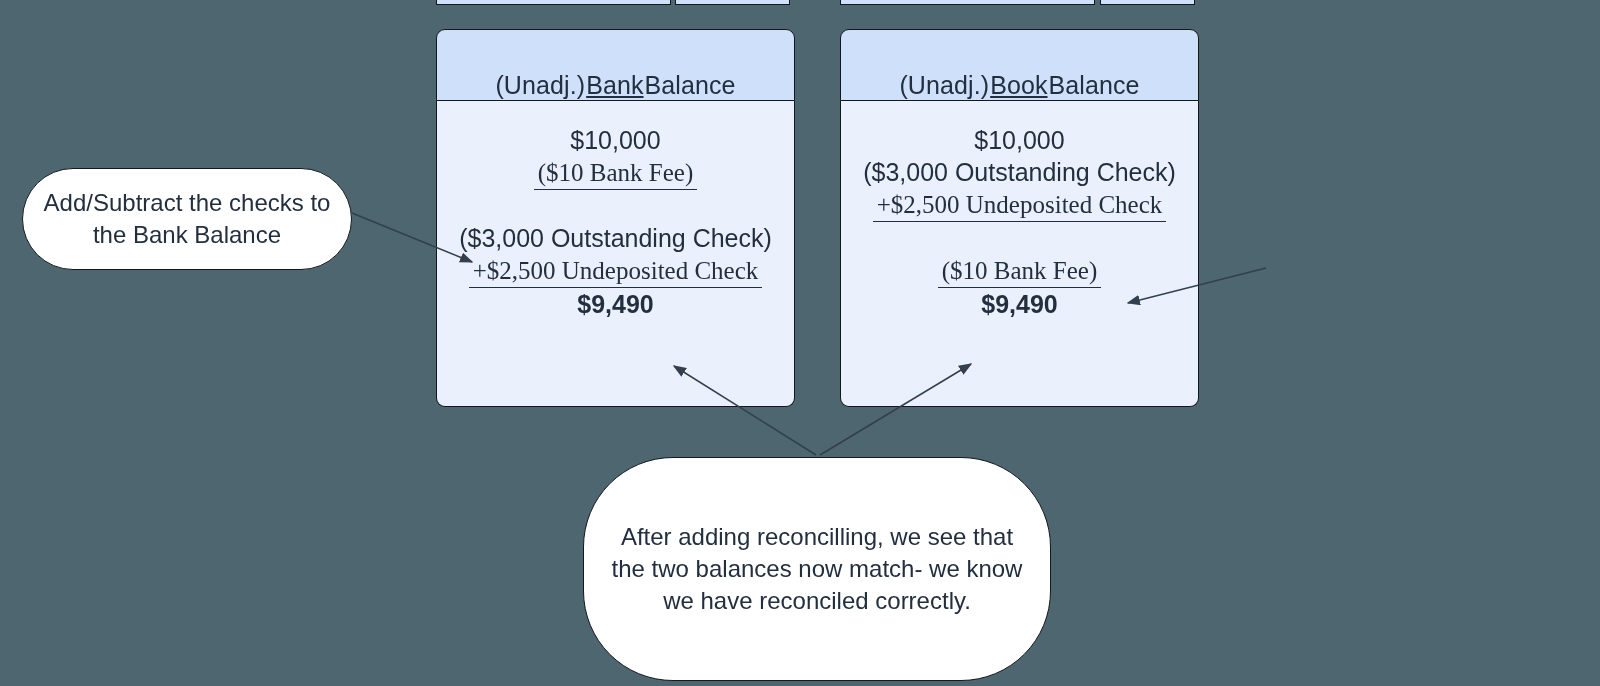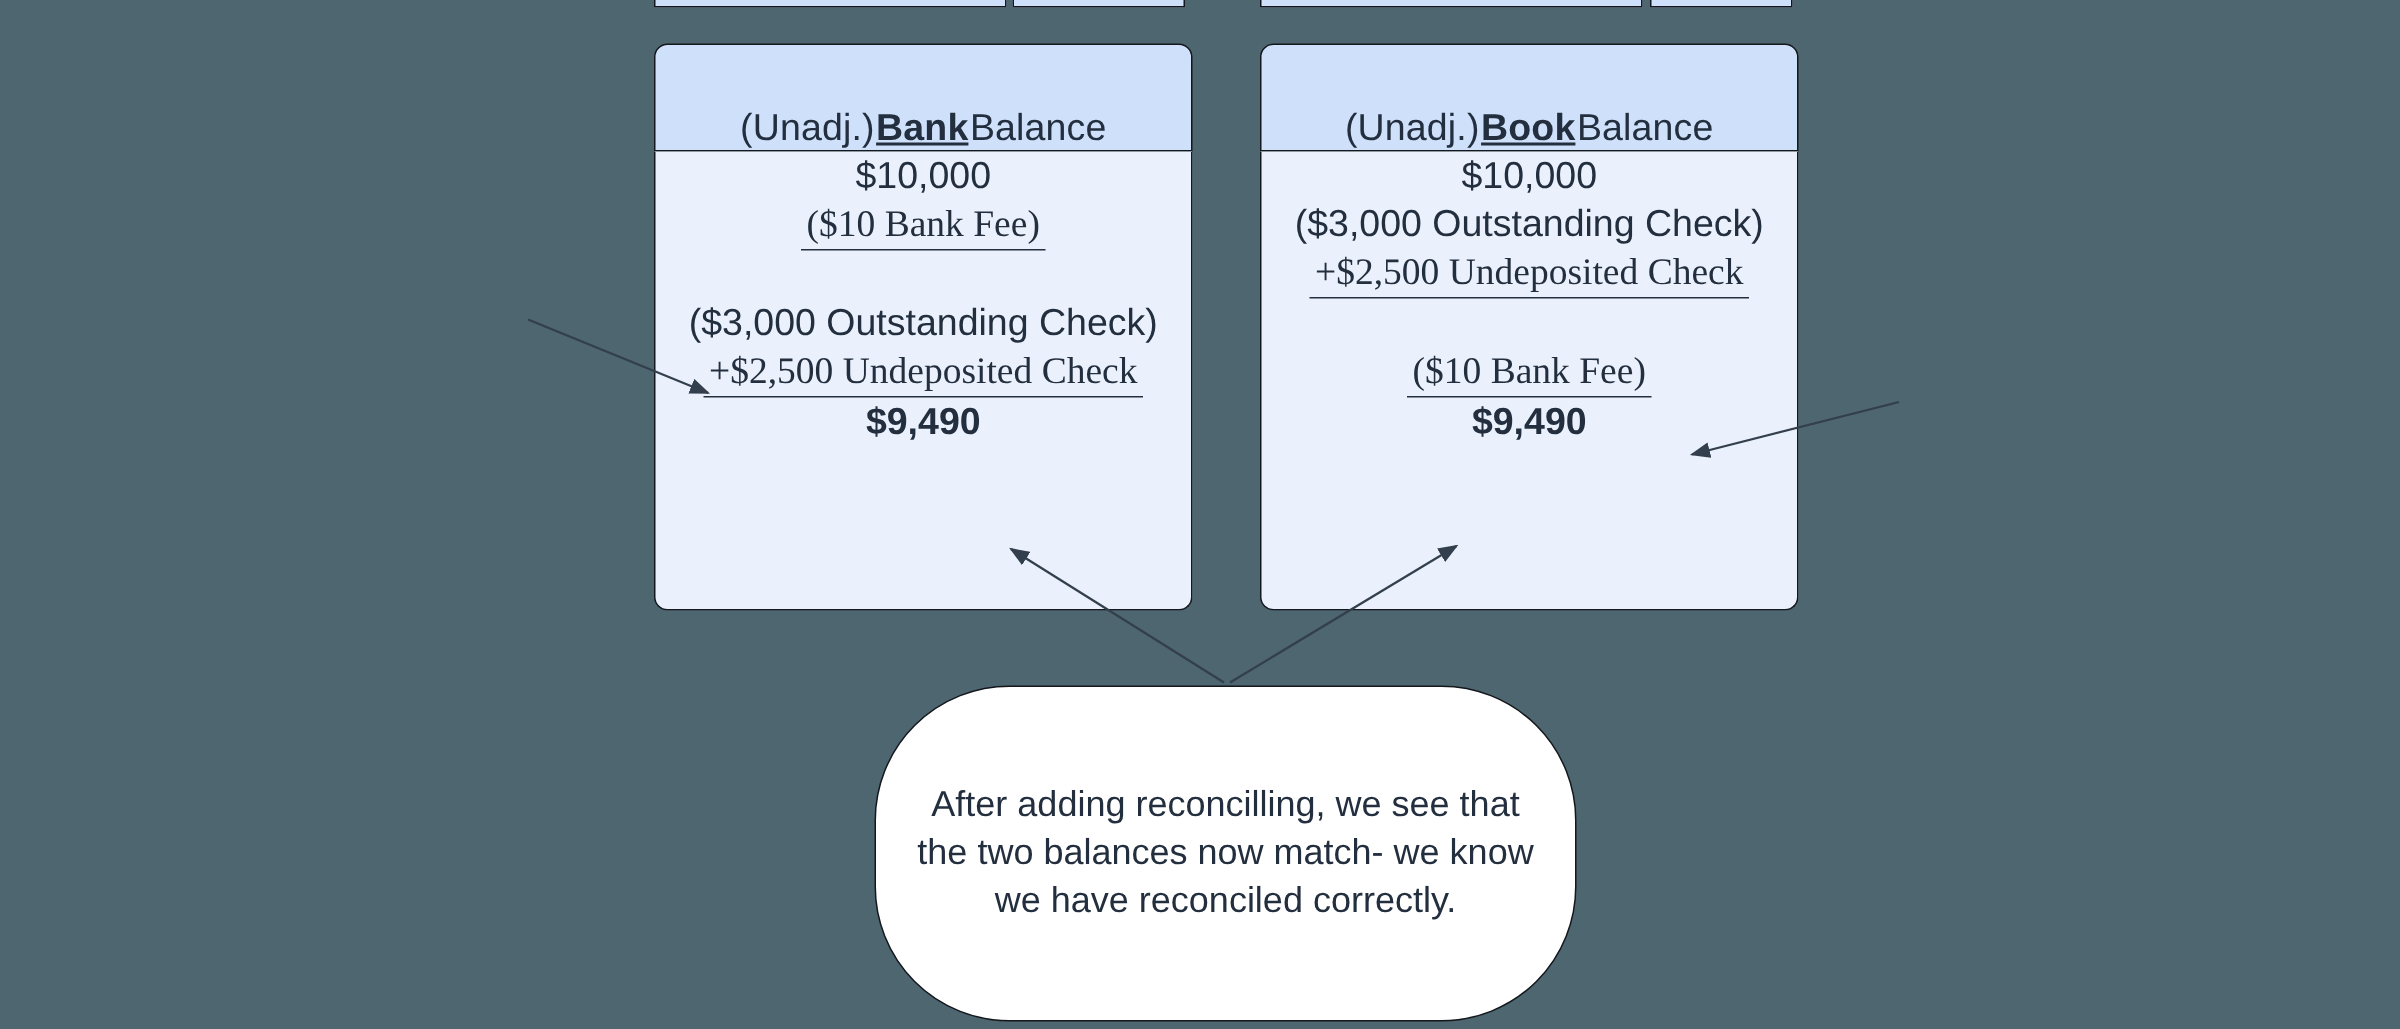--- a/index.html
+++ b/index.html
@@ -46,30 +46,31 @@
     border-radius: 9px 9px 0 0;
     height: 72px;
     display: flex;
     align-items: flex-end;
     justify-content: center;
     font-size: 25px;
     letter-spacing: .1px;
     white-space: nowrap;
   }
   .col-header .emph {
-    font-weight: bold;
+    font-weight: normal;
     text-decoration: underline;
     padding: 0 1px;
   }
   .col-body {
     box-sizing: border-box;
     background: #eaf1fd;
     border: 1.5px solid #14171c;
     border-top: none;
     border-radius: 0 0 9px 9px;
+    padding-top: 23px;
     text-align: center;
     font-size: 25px;
     line-height: 32px;
   }
   .col-body .line {
     white-space: nowrap;
   }
   .col-body .line.rule {
     display: inline-block;
     border-bottom: 1.6px solid #232f3e;
@@ -147,20 +148,21 @@
     <div class="col-body" style="height:306px;">
       <div class="line">$10,000</div>
       <div class="line">($3,000 Outstanding Check)</div>
       <div><span class="line rule">+$2,500 Undeposited Check</span></div>
       <div class="gap"></div>
       <div><span class="line rule">($10 Bank Fee)</span></div>
       <div class="line total">$9,490</div>
     </div>
   </div>
 
+  <div class="callout" id="callout-left">Add/Subtract the checks to the Bank Balance</div>
 
 
   <div class="callout" id="callout-bottom">After adding reconcilling, we see that the two balances now match- we know we have reconciled correctly.</div>
 
   <svg id="connectors" viewBox="0 0 1600 686">
     <defs>
       <marker id="arrowhead" markerWidth="9" markerHeight="7" refX="8" refY="3.5" orient="auto" markerUnits="strokeWidth">
         <polygon points="0 0, 9 3.5, 0 7" fill="#333f4c"></polygon>
       </marker>
     </defs>

